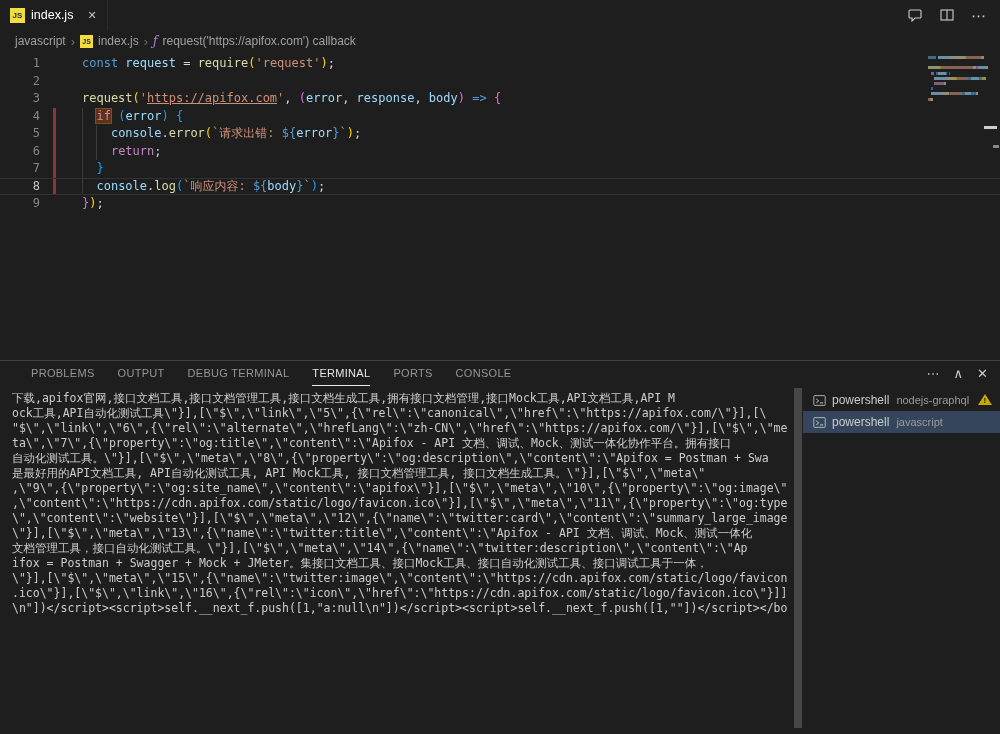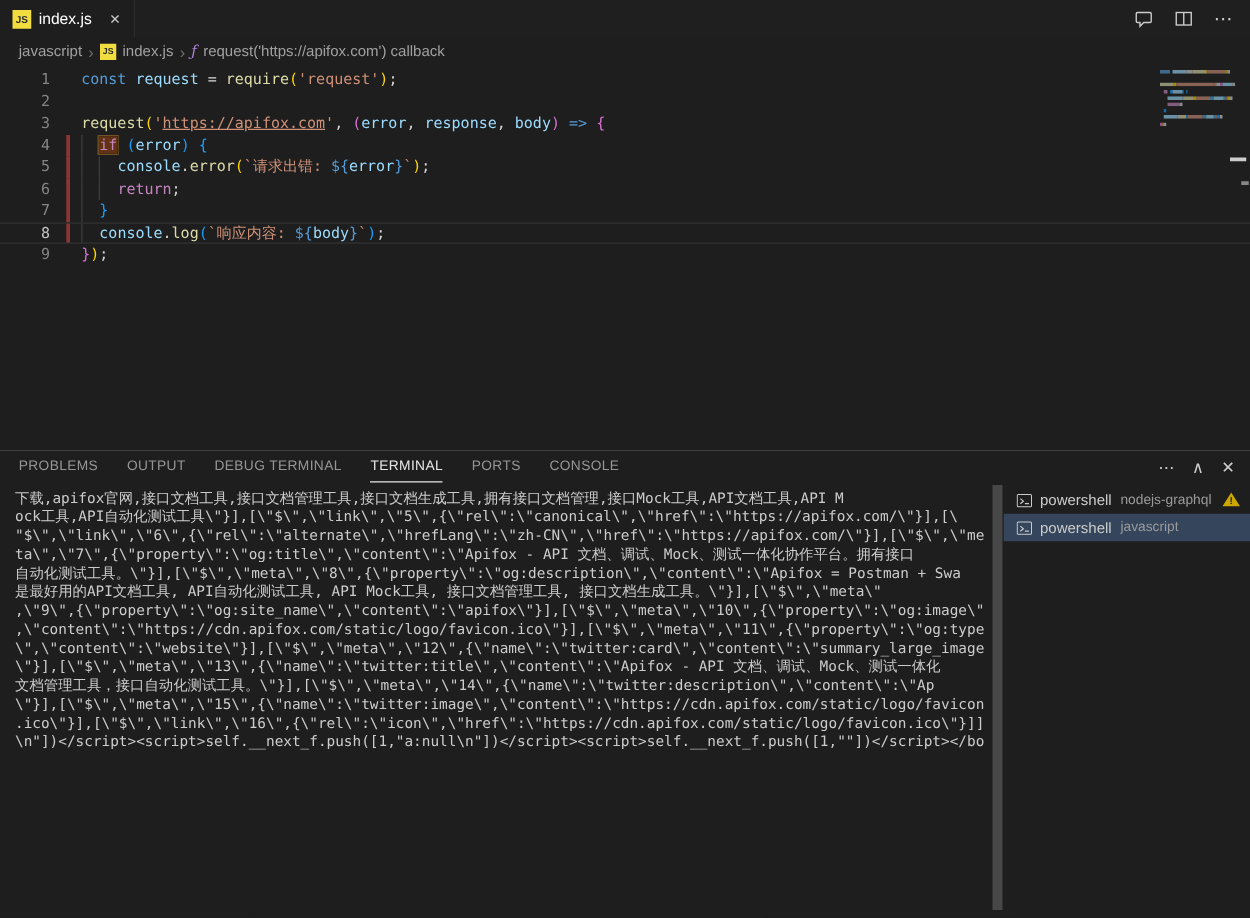--- a/index.html
+++ b/index.html
@@ -28,21 +28,21 @@
 
   
   .editor { position:relative; flex:1; overflow:hidden; padding-top:3px; }
   .code-line { display:flex; height:17.5px; line-height:17.5px; position:relative;
                font-family:"DejaVu Sans Mono", monospace; font-size:12px; }
   .code-line.cur { border-top:1px solid #323232; border-bottom:1px solid #323232; line-height:15.5px; }
   .ln { width:40px; flex:none; text-align:right; color:#858585; font-size:12px; }
   .ln.active { color:#c6c6c6; }
   .gitbar { width:3px; flex:none; margin-left:13px; }
   .gitbar.on { background:var(--git_gutter); }
-  .code { margin-left:9px; white-space:pre; position:relative; color:#d4d4d4;text-align:center; }
+  .code { margin-left:26px; white-space:pre; position:relative; color:#d4d4d4;text-align:center; }
   .guide { position:absolute; top:0; bottom:0; width:1px; background:#3c3c3c; }
   .tok.kw  { color:var(--kw); }
   .tok.kw2 { color:var(--kw2); }
   .tok.vr  { color:var(--vr); }
   .tok.fn  { color:var(--fn); }
   .tok.st  { color:var(--st); }
   .tok.stu { color:var(--stu); text-decoration:underline; }
   .tok.pl  { color:var(--pl); }
   .tok.b1  { color:var(--b1); }
   .tok.b2  { color:var(--b2); }
@@ -52,21 +52,21 @@
   .minimap { position:absolute; top:4px; right:12px; width:60px; }
   .mini-line { display:flex; height:3px; margin-bottom:2.2px; max-width:60px; overflow:hidden; }
   .mini-line span { display:inline-block; height:3px; opacity:.6; flex:none; }
   .ov-mark { position:absolute; background:#e0e0e0; }
   .ov-mark.m1 { top:74px; right:3px; width:13px; height:3px; opacity:.9; }
   .ov-mark.m2 { top:93px; right:1px; width:6px;  height:3px; opacity:.55; }
 
   
   .sash { height:1px; flex:none; background:#414141; }
   .panel { height:373px; flex:none; display:flex; flex-direction:column; background:#1e1e1e; }
-  .panel-header { height:25px; flex:none; display:flex; align-items:center; padding-left:15px; }
+  .panel-header { height:25px; flex:none; display:flex; align-items:center; padding-left:31px; }
   .ptab { font-size:11px; letter-spacing:.3px; color:#969696; margin-right:23px;
           height:25px; line-height:25px; cursor:default; }
   .ptab.active { color:#e7e7e7; border-bottom:1px solid #e7e7e7; }
   .p-actions { margin-left:auto; display:flex; align-items:center; gap:14px; padding-right:12px;
                color:#cccccc; font-size:13px; }
   .panel-body { flex:1; display:flex; position:relative; overflow:hidden; }
 
   .terminal { width:793px; flex:none; padding:5px 0 0 12px; overflow:hidden;
               font-family:"DejaVu Sans Mono", monospace; font-size:11.5px; line-height:15px; color:#cccccc; }
   .tline { white-space:pre; height:15px; overflow:hidden; }
@@ -279,20 +279,21 @@
             <div class="tline">ock工具,API自动化测试工具\"}],[\"$\",\"link\",\"5\",{\"rel\":\"canonical\",\"href\":\"https://apifox.com/\"}],[\</div>
             <div class="tline">"$\",\"link\",\"6\",{\"rel\":\"alternate\",\"hrefLang\":\"zh-CN\",\"href\":\"https://apifox.com/\"}],[\"$\",\"me</div>
             <div class="tline">ta\",\"7\",{\"property\":\"og:title\",\"content\":\"Apifox - API 文档、调试、Mock、测试一体化协作平台。拥有接口</div>
             <div class="tline">自动化测试工具。\"}],[\"$\",\"meta\",\"8\",{\"property\":\"og:description\",\"content\":\"Apifox = Postman + Swa</div>
             <div class="tline">是最好用的API文档工具, API自动化测试工具, API Mock工具, 接口文档管理工具, 接口文档生成工具。\"}],[\"$\",\"meta\"</div>
             <div class="tline">,\"9\",{\"property\":\"og:site_name\",\"content\":\"apifox\"}],[\"$\",\"meta\",\"10\",{\"property\":\"og:image\"</div>
             <div class="tline">,\"content\":\"https://cdn.apifox.com/static/logo/favicon.ico\"}],[\"$\",\"meta\",\"11\",{\"property\":\"og:type</div>
             <div class="tline">\",\"content\":\"website\"}],[\"$\",\"meta\",\"12\",{\"name\":\"twitter:card\",\"content\":\"summary_large_image</div>
             <div class="tline">\"}],[\"$\",\"meta\",\"13\",{\"name\":\"twitter:title\",\"content\":\"Apifox - API 文档、调试、Mock、测试一体化</div>
             <div class="tline">文档管理工具，接口自动化测试工具。\"}],[\"$\",\"meta\",\"14\",{\"name\":\"twitter:description\",\"content\":\"Ap</div>
+            <div class="tline">ifox = Postman + Swagger + Mock + JMeter。集接口文档工具、接口Mock工具、接口自动化测试工具、接口调试工具于一体，</div>
             <div class="tline">\"}],[\"$\",\"meta\",\"15\",{\"name\":\"twitter:image\",\"content\":\"https://cdn.apifox.com/static/logo/favicon</div>
             <div class="tline">.ico\"}],[\"$\",\"link\",\"16\",{\"rel\":\"icon\",\"href\":\"https://cdn.apifox.com/static/logo/favicon.ico\"}]]</div>
             <div class="tline">\n"])&lt;/script&gt;&lt;script&gt;self.__next_f.push([1,"a:null\n"])&lt;/script&gt;&lt;script&gt;self.__next_f.push([1,""])&lt;/script&gt;&lt;/bo</div>
             <div class="tline"> </div>
           </div>
         <div class="tline">
           
         </div>
       </div>
       <div class="tscroll">

